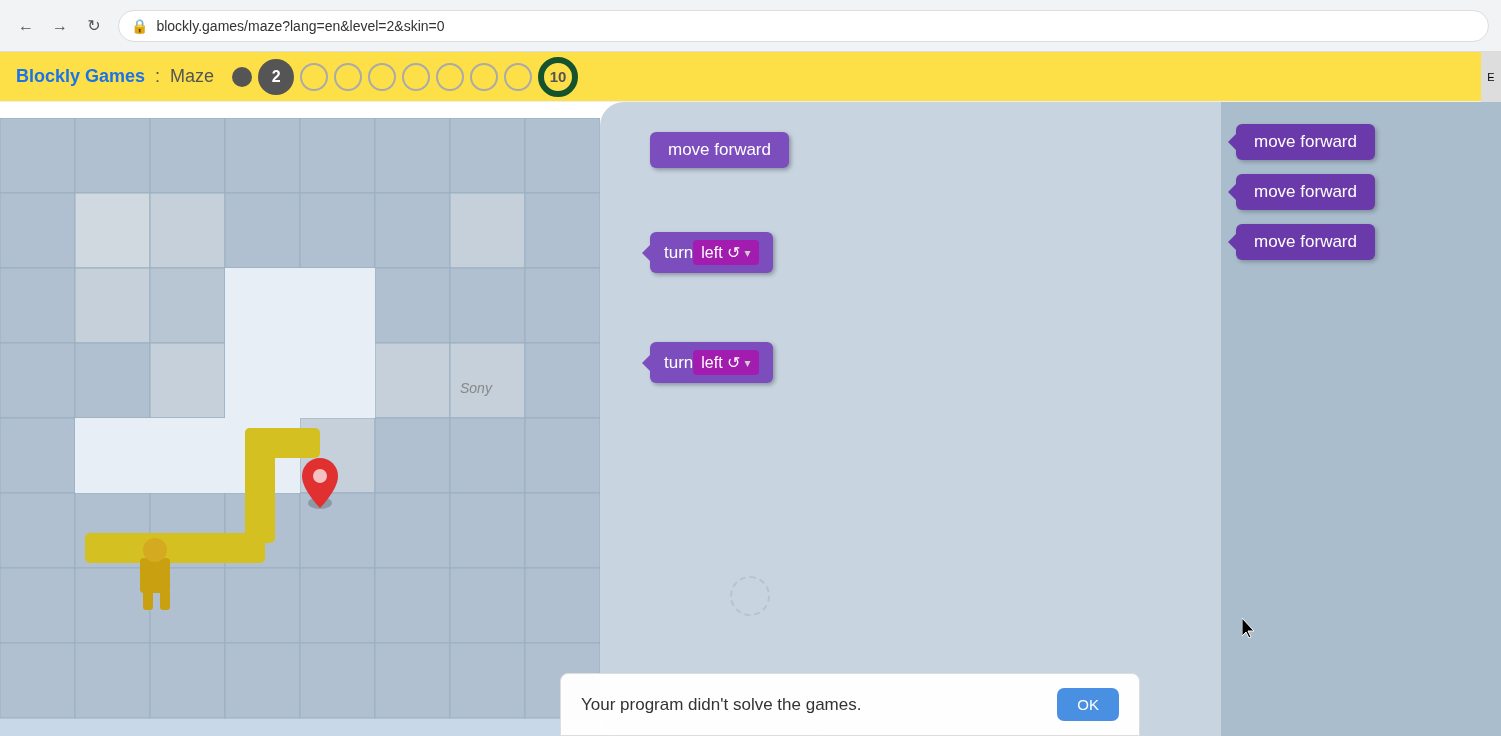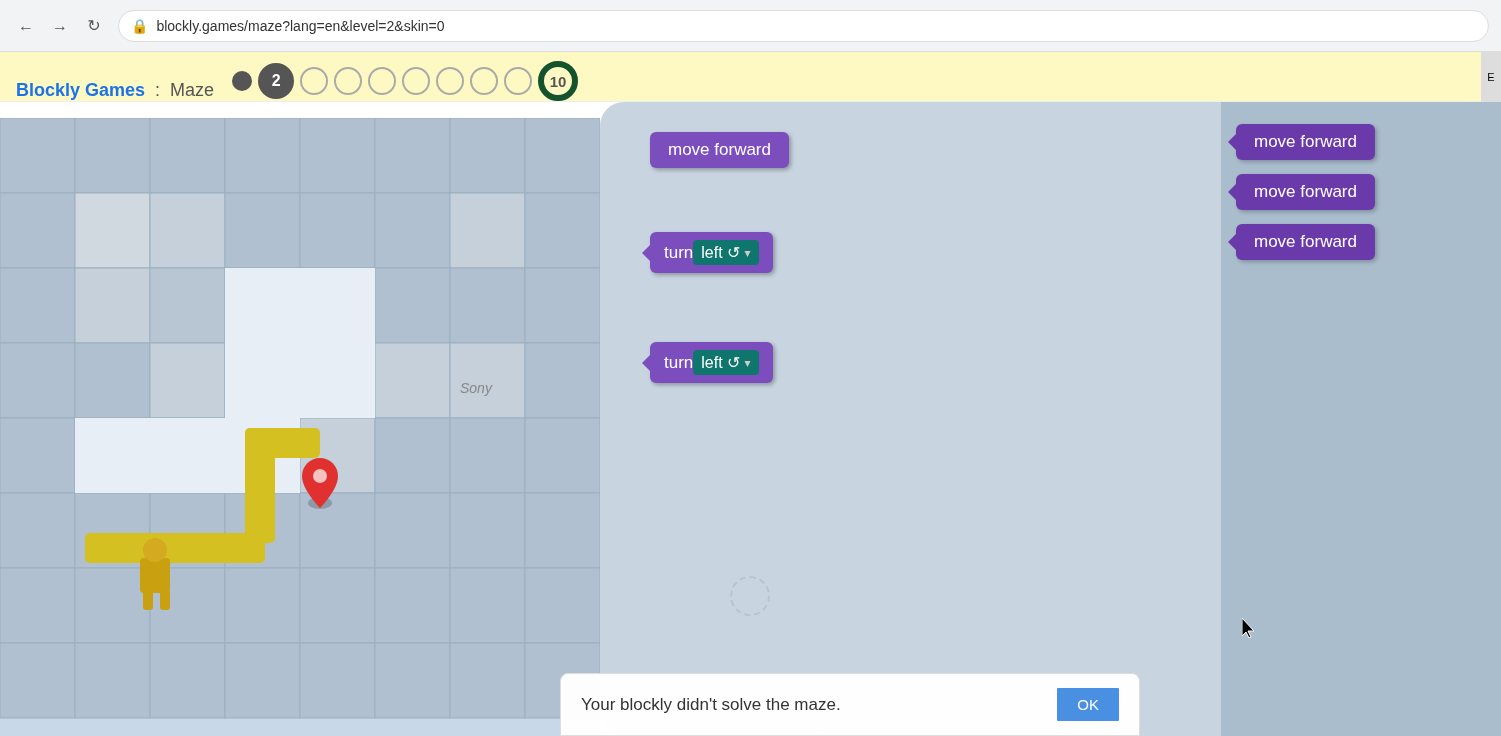--- a/index.html
+++ b/index.html
@@ -49,23 +49,23 @@
       align-items: center;
       padding: 0 12px;
       gap: 8px;
     }
     .lock-icon { color: #555; font-size: 14px; }
     .url-text { font-size: 14px; color: #333; }
 
     
     .app-header {
       height: 50px;
-      background: #fef9c3;
-      display: flex;
-      align-items: flex-end;
+      background: #fde047;
+      display: flex;
+      align-items: center;
       padding: 0 16px;
       border-bottom: 1px solid #eee;
       gap: 10px;
     }
     .blockly-games-link {
       color: #1a73e8;
       font-weight: bold;
       font-size: 18px;
       text-decoration: none;
     }
@@ -215,21 +215,21 @@
       top: 50%;
       transform: translateY(-50%);
       width: 0;
       height: 0;
       border-top: 8px solid transparent;
       border-bottom: 8px solid transparent;
       border-right: 8px solid #7c4dbd;
     }
 
     .direction-badge {
-      background: #0f766e;
+      background: #a21caf;
       border-radius: 4px;
       padding: 3px 8px;
       display: flex;
       align-items: center;
       gap: 4px;
       font-size: 16px;
     }
     .dropdown-arrow {
       font-size: 12px;
       color: #ccc;
@@ -482,21 +482,21 @@
       <div class="toolbox-block notched-left" style="top:122px; left:15px;">
         <span>move forward</span>
       </div>
     </div>
 
   </div>
 
 </div>
 
 <div class="footer-message" style="position:fixed;bottom:0;left:560px;background:rgba(255,255,255,0.97);border:1px solid #ddd;border-radius:8px 8px 0 0;padding:14px 20px;font-size:17px;color:#333;display:flex;align-items:center;gap:16px;width:580px;z-index:100;">
-  <span>Your blockly didn't solve the maze.</span>
-  <button class="ok-btn" style="background:#4a90e2;color:#fff;border:none;border-radius:1px;padding:8px 20px;font-size:15px;cursor:pointer;margin-left:auto;">OK</button>
+  <span>Your program didn't solve the games.</span>
+  <button class="ok-btn" style="background:#4a90e2;color:#fff;border:none;border-radius:7px;padding:8px 20px;font-size:15px;cursor:pointer;margin-left:auto;">OK</button>
 </div>
 
 <div style="position:fixed;left:1242px;top:618px;pointer-events:none;z-index:9999;">
   <svg width="16" height="22" viewBox="0 0 16 22">
     <path d="M0,0 L0,18 L4,14 L7,20 L9,19 L6,13 L12,13 Z" fill="#000" stroke="#fff" stroke-width="1"></path>
   </svg>
 </div>
 
 </body></html>

